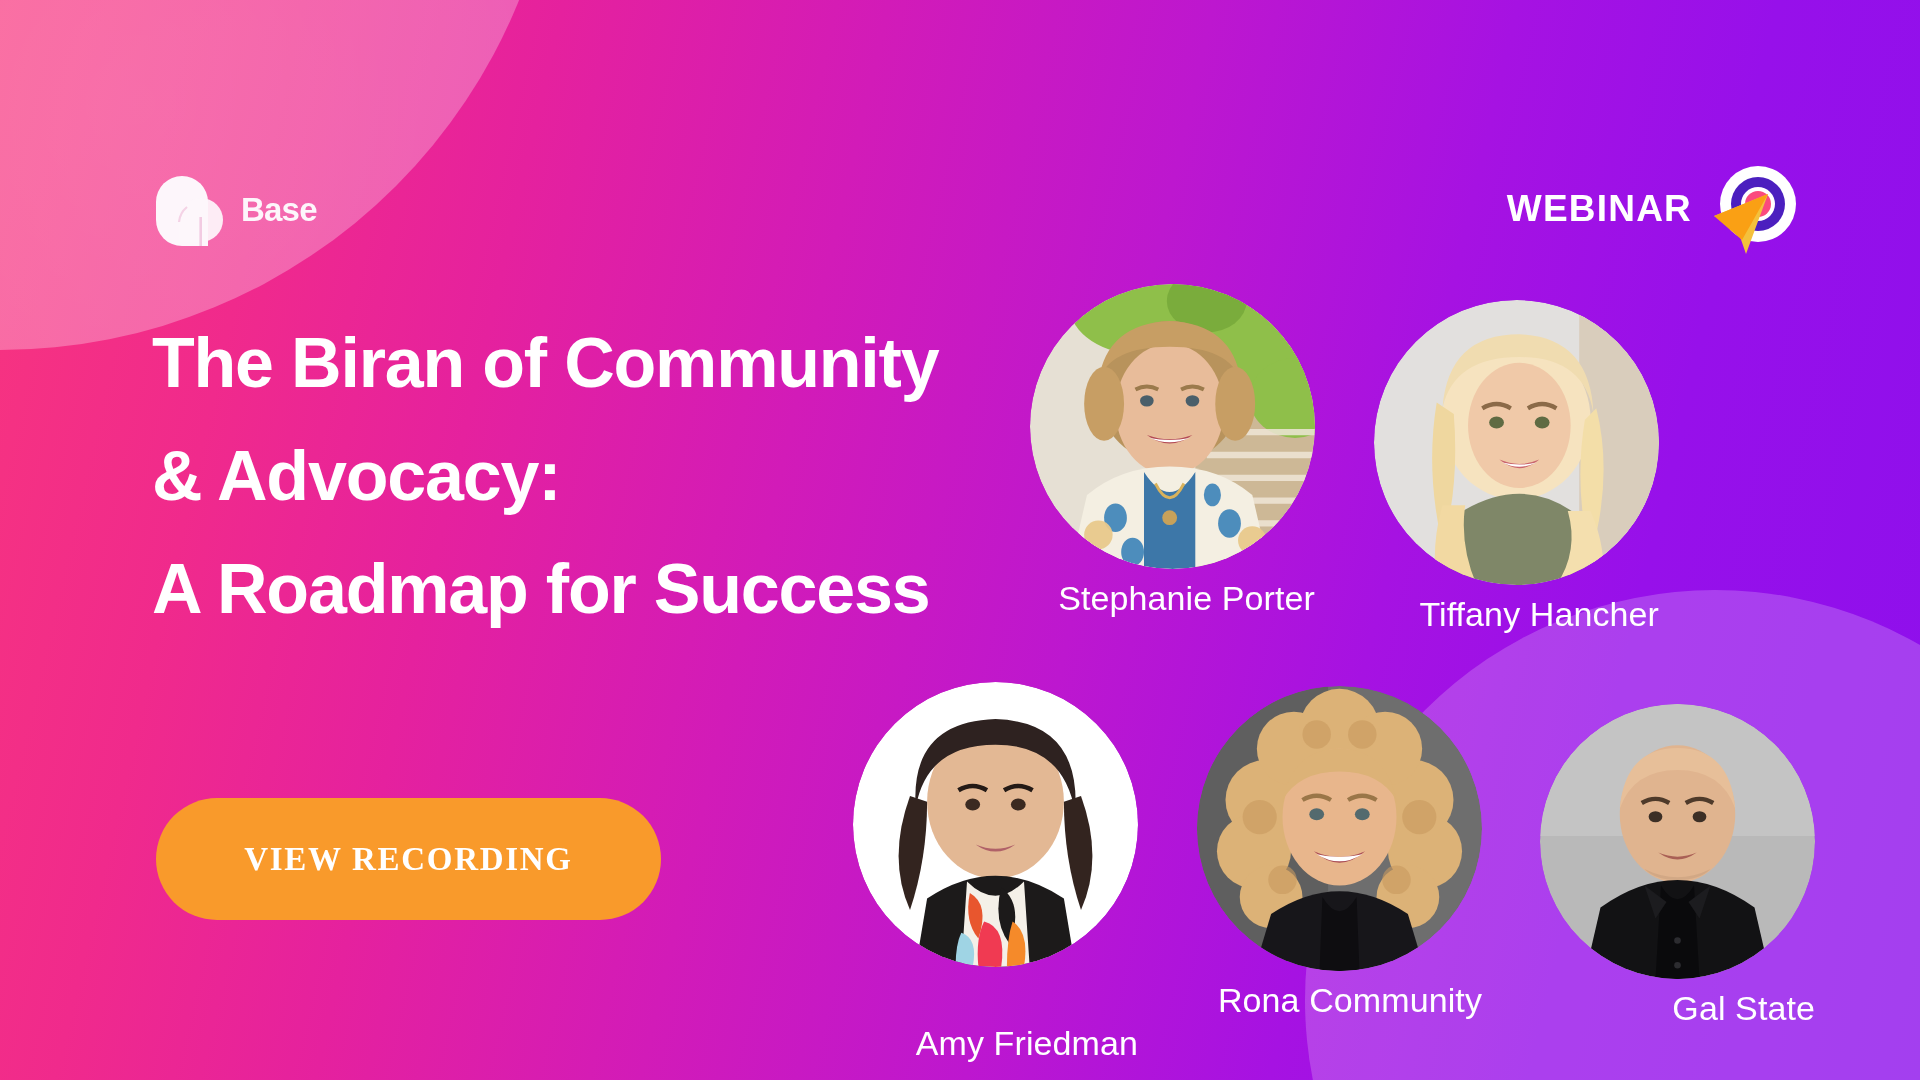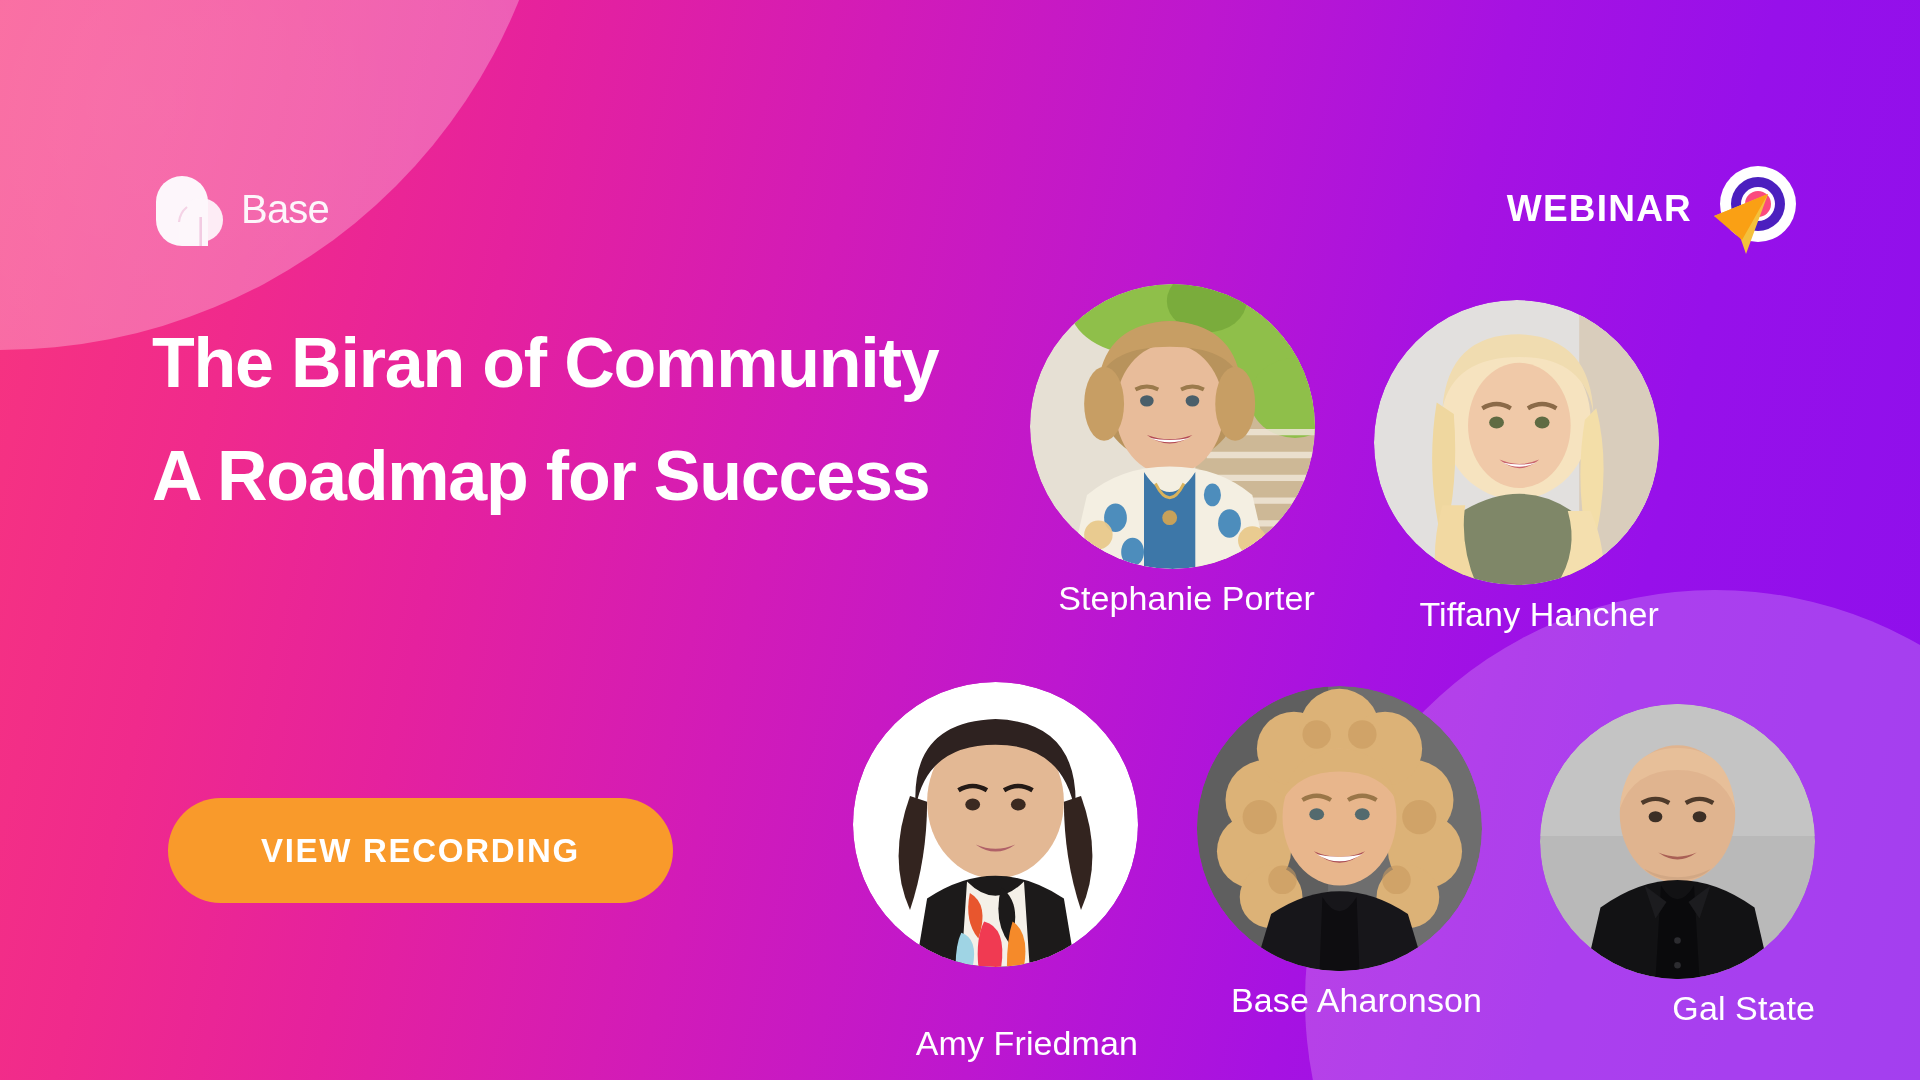--- a/index.html
+++ b/index.html
@@ -47,44 +47,45 @@
     background:rgba(255,255,255,0.20);
   }
 
   
   #left-col { position:absolute; left:152px; top:0; width:1010px; height:1080px; }
 
   
   #logo { position:absolute; left:0; top:172px; display:flex; align-items:center; gap:17px; }
   #logo-mark { width:72px; height:74px; position:relative; }
   #logo-text {
-    color:#fdf6fb; font-size:40px; font-weight:400;
+    color:#fdf6fb; font-size:33px; font-weight:700;
     letter-spacing:-0.8px; line-height:1;
   }
 
   
   #headline { position:absolute; left:0; top:307px; }
   .hl-line {
     color:#ffffff;
     font-size:70px;
     font-weight:700;
     letter-spacing:-1.2px;
     line-height:113px;
     white-space:nowrap;
   }
 
   
   #cta {
-    position:absolute; left:16px; top:798px;
-    width:505px; height:105px;
+    position:absolute; left:4px; top:798px;
+    width:505px; height:122px;
     background:#f99a2b;
     border-radius:67px;
     border:none;
     display:flex; align-items:center; justify-content:center;
     cursor:pointer;
+    font-family:Liberation Serif, serif;
   }
   #cta-label {
     color:#ffffff; font-size:33px; font-weight:700;
     letter-spacing:1.7px;
   }
 
   
   #webinar-badge {
     position:absolute; right:118px; top:160px;
     display:flex; align-items:center; gap:14px;
@@ -147,20 +148,21 @@
           <path d="M27 48 A22 22 0 0 1 71 48 A22 22 0 0 1 49 70 L27 70 Z" fill="#fdf6fb" opacity="0.93"></path>
           <rect x="47.4" y="45" width="2.6" height="29" fill="#e9a7cd" opacity="0.55"></rect>
           <path d="M27 50 A22 22 0 0 1 35 35" stroke="#e9a7cd" stroke-width="2.2" fill="none" opacity="0.45"></path>
         </svg>
       </span>
       <span id="logo-text">Base</span>
     </div>
 
     <div id="headline">
       <div class="hl-line">The Biran of Community</div>
+      <div class="hl-line">&amp; Advocacy:</div>
       <div class="hl-line">A Roadmap for Success</div>
     </div>
 
     <button id="cta">
       <span id="cta-label">VIEW RECORDING</span>
     </button>
   </div>
 
   <div id="webinar-badge">
     <span id="webinar-word">WEBINAR</span>
@@ -334,21 +336,21 @@
             <ellipse cx="58" cy="45" rx="2.6" ry="2.1" fill="#536a6e"></ellipse>
             <path d="M37 40 Q42 37 47 40" stroke="#9a7648" stroke-width="1.5" fill="none"></path>
             <path d="M53 40 Q58 37 63 40" stroke="#9a7648" stroke-width="1.5" fill="none"></path>
             <path d="M41 58 Q50 66 59 58 Q50 62 41 58 Z" fill="#ab4f56"></path>
             <path d="M42 59 Q50 64 58 59 Q50 61 42 59 Z" fill="#ffffff"></path>
             <path d="M26 80 Q38 72 50 72 Q62 72 74 80 L80 100 L20 100 Z" fill="#17161a"></path>
             <path d="M44 74 Q50 84 56 74 L57 100 L43 100 Z" fill="#0e0d10"></path>
           </g>
         </svg>
       </div>
-      <div class="sp-name">Base Aharonson</div>
+      <div class="sp-name">Rona Community</div>
     </div>
 
     <div class="sp" id="sp-4">
       <div class="sp-photo">
         <svg viewBox="0 0 100 100" aria-hidden="true">
           <defs>
               <clipPath id="c4">
                 <circle cx="50" cy="50" r="50"></circle>
               </clipPath>
             </defs>

